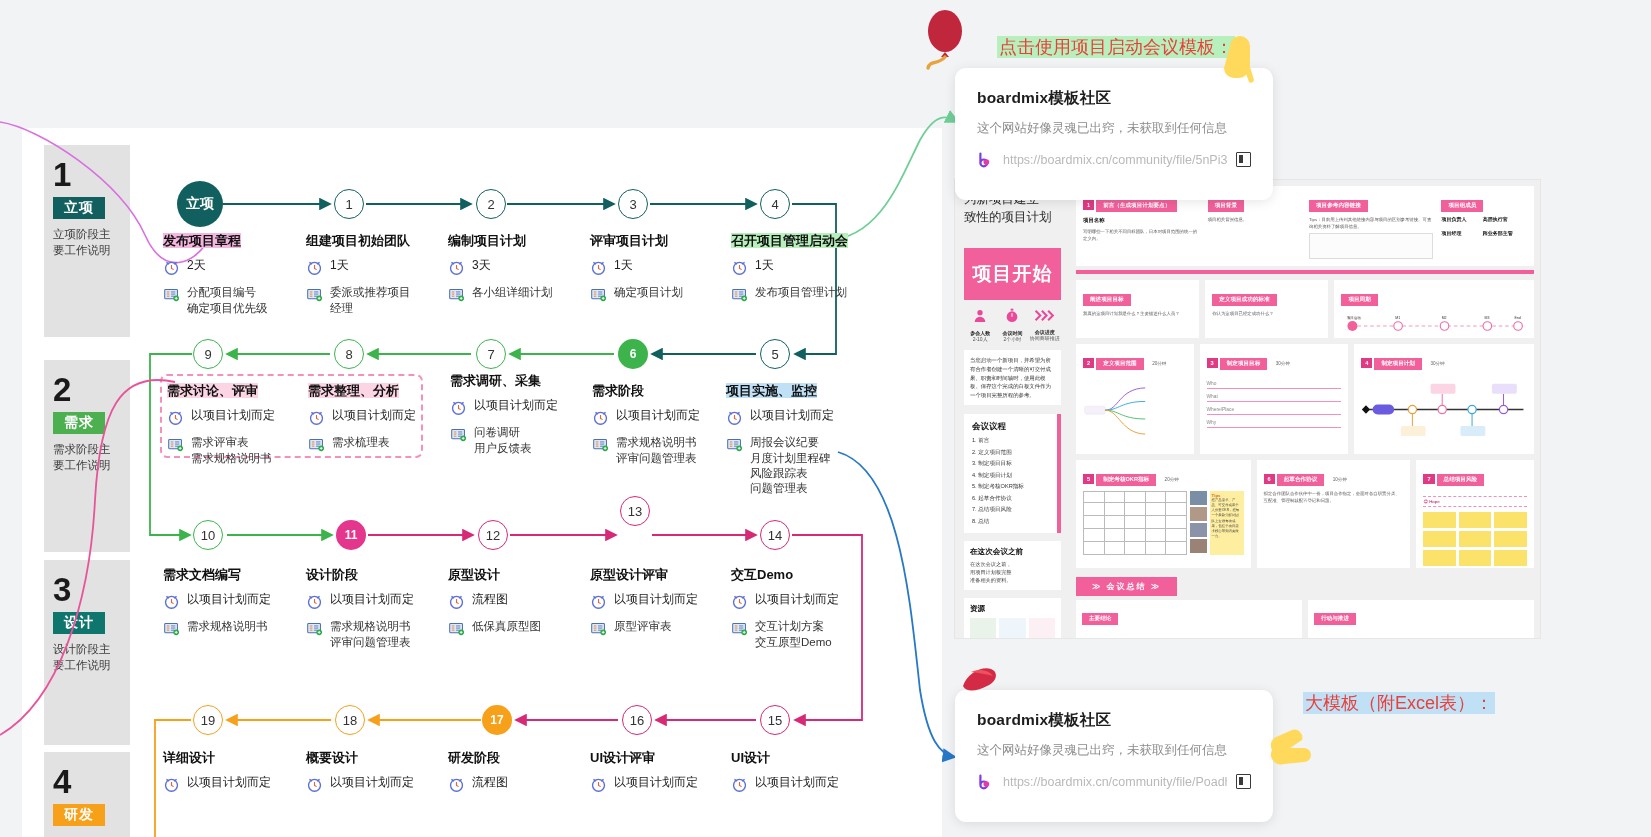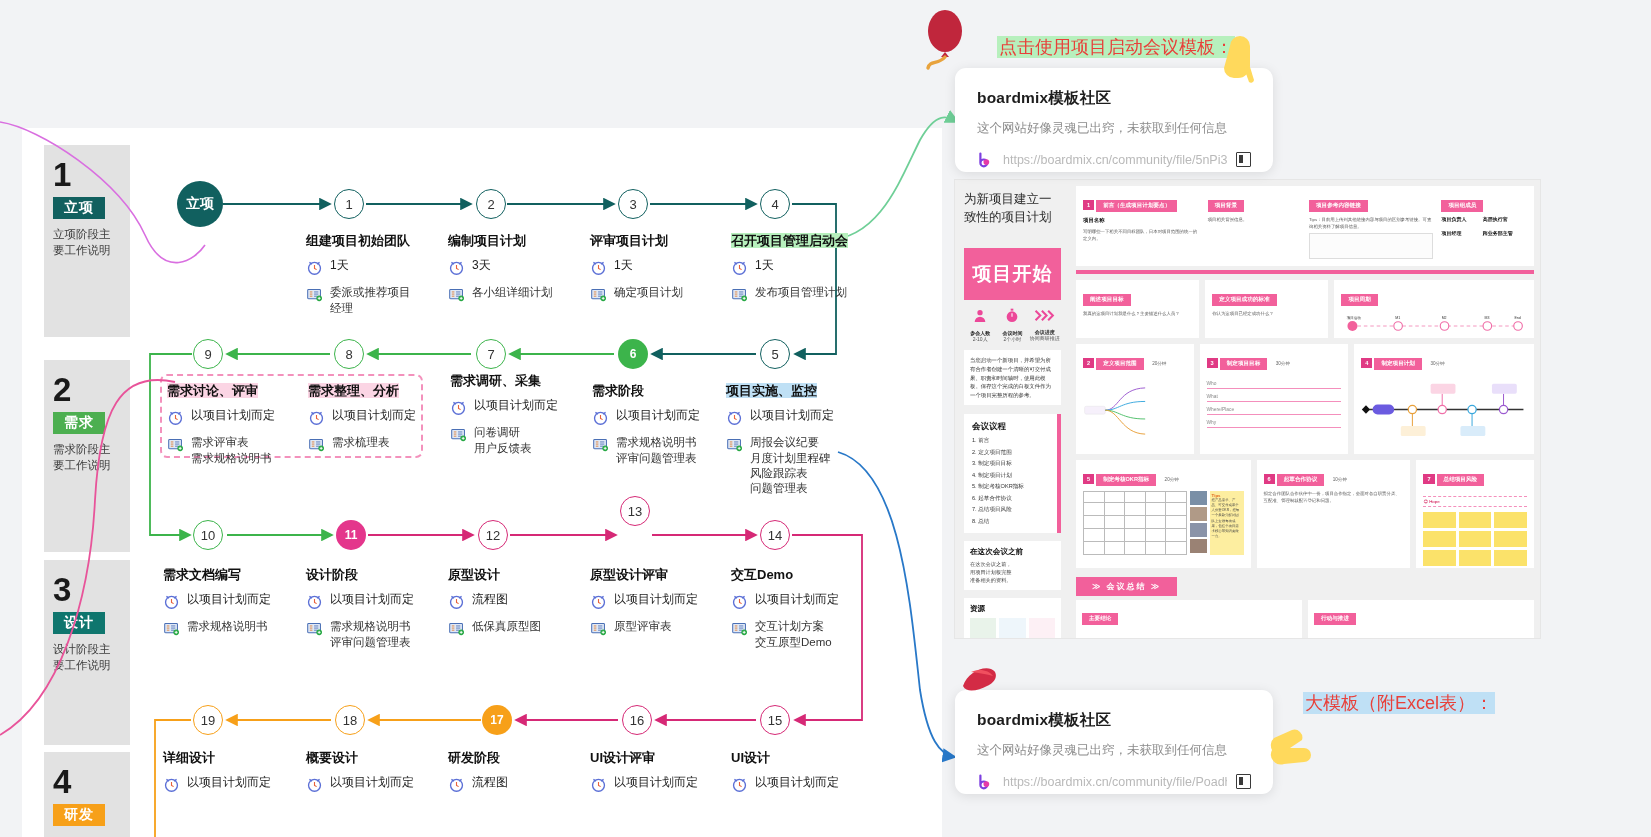--- a/index.html
+++ b/index.html
@@ -70,21 +70,21 @@
 
   
   .dashbox {
     position: absolute; border: 2px dashed #f391bc; border-radius: 7px; z-index: 2;
   }
 
   
   .link-card {
     position: absolute; background: #fff; border-radius: 11px;
     box-shadow: 0 2px 12px rgba(0,0,0,0.10);
-    padding: 20px 22px 4px 22px; z-index: 30;
+    padding: 20px 22px 32px 22px; z-index: 30;
   }
   .lc-title { font-size: 15.5px; font-weight: 700; color: #1d1d1d; letter-spacing: .2px; }
   .lc-sub   { margin-top: 11px; font-size: 12.5px; color: #8b8b8b; }
   .lc-urlrow{ margin-top: 14px; display: flex; align-items: center; gap: 9px; }
   .lc-url   { font-size: 12.5px; color: #b9b9b9; white-space: nowrap; overflow: hidden; max-width: 232px; }
   .b-logo {
     width: 17px; height: 17px; border-radius: 3px; position: relative; flex: 0 0 auto;
   }
   .copy-btn {
     width: 15px; height: 15px; border: 1.6px solid #3a3a3a; border-radius: 1px;
@@ -237,20 +237,42 @@
   <div class="node ring pink" style="left:478px;top:520px;">12</div>
   <div class="node ring pink" style="left:620px;top:496px;">13</div>
   <div class="node ring pink" style="left:760px;top:520px;">14</div>
 
   <div class="node ring orange" style="left:193px;top:705px;">19</div>
   <div class="node ring orange" style="left:335px;top:705px;">18</div>
   <div class="node fill orange" style="left:482px;top:705px;">17</div>
   <div class="node ring pink" style="left:622px;top:705px;">16</div>
   <div class="node ring pink" style="left:760px;top:705px;">15</div>
 
+  <div class="step" style="left:163px;top:231px;">
+    <div><span class="step-title hl-pink">发布项目章程</span></div>
+    <div class="step-row">
+      <svg class="ic" viewBox="0 0 20 20">
+          <circle cx="10" cy="11" r="7" fill="#fff" stroke="#5b6fd6" stroke-width="1.6"></circle>
+          <path d="M4 4 L7 6 M16 4 L13 6" stroke="#5b6fd6" stroke-width="1.6"></path>
+          <path d="M10 7 V11 L12.5 12.5" stroke="#e8603a" stroke-width="1.3" fill="none"></path>
+        </svg>
+      <span class="txt">2天</span>
+    </div>
+    <div class="step-row doc">
+      <svg class="ic" viewBox="0 0 20 20">
+          <rect x="2" y="4" width="15" height="11" rx="1" fill="#dfe8f6" stroke="#4a6fb5" stroke-width="1.2"></rect>
+          <path d="M4.5 7h3M4.5 9.5h3M4.5 12h3" stroke="#e07a2a" stroke-width="1"></path>
+          <path d="M9.5 7h5M9.5 9.5h5M9.5 12h4" stroke="#4a6fb5" stroke-width="1"></path>
+          <circle cx="15.5" cy="14.5" r="3.3" fill="#27a844"></circle>
+          <path d="M15.5 12.8v3.4M13.8 14.5h3.4" stroke="#fff" stroke-width="1.1"></path>
+        </svg>
+      <span class="txt" style="white-space:pre-line">分配项目编号
+确定项目优先级</span>
+    </div>
+  </div>
 
   <div class="step" style="left:306px;top:231px;">
     <div><span class="step-title">组建项目初始团队</span></div>
     <div class="step-row">
       <svg class="ic" viewBox="0 0 20 20">
           <circle cx="10" cy="11" r="7" fill="#fff" stroke="#5b6fd6" stroke-width="1.6"></circle>
           <path d="M4 4 L7 6 M16 4 L13 6" stroke="#5b6fd6" stroke-width="1.6"></path>
           <path d="M10 7 V11 L12.5 12.5" stroke="#e8603a" stroke-width="1.3" fill="none"></path>
         </svg>
       <span class="txt">1天</span>

